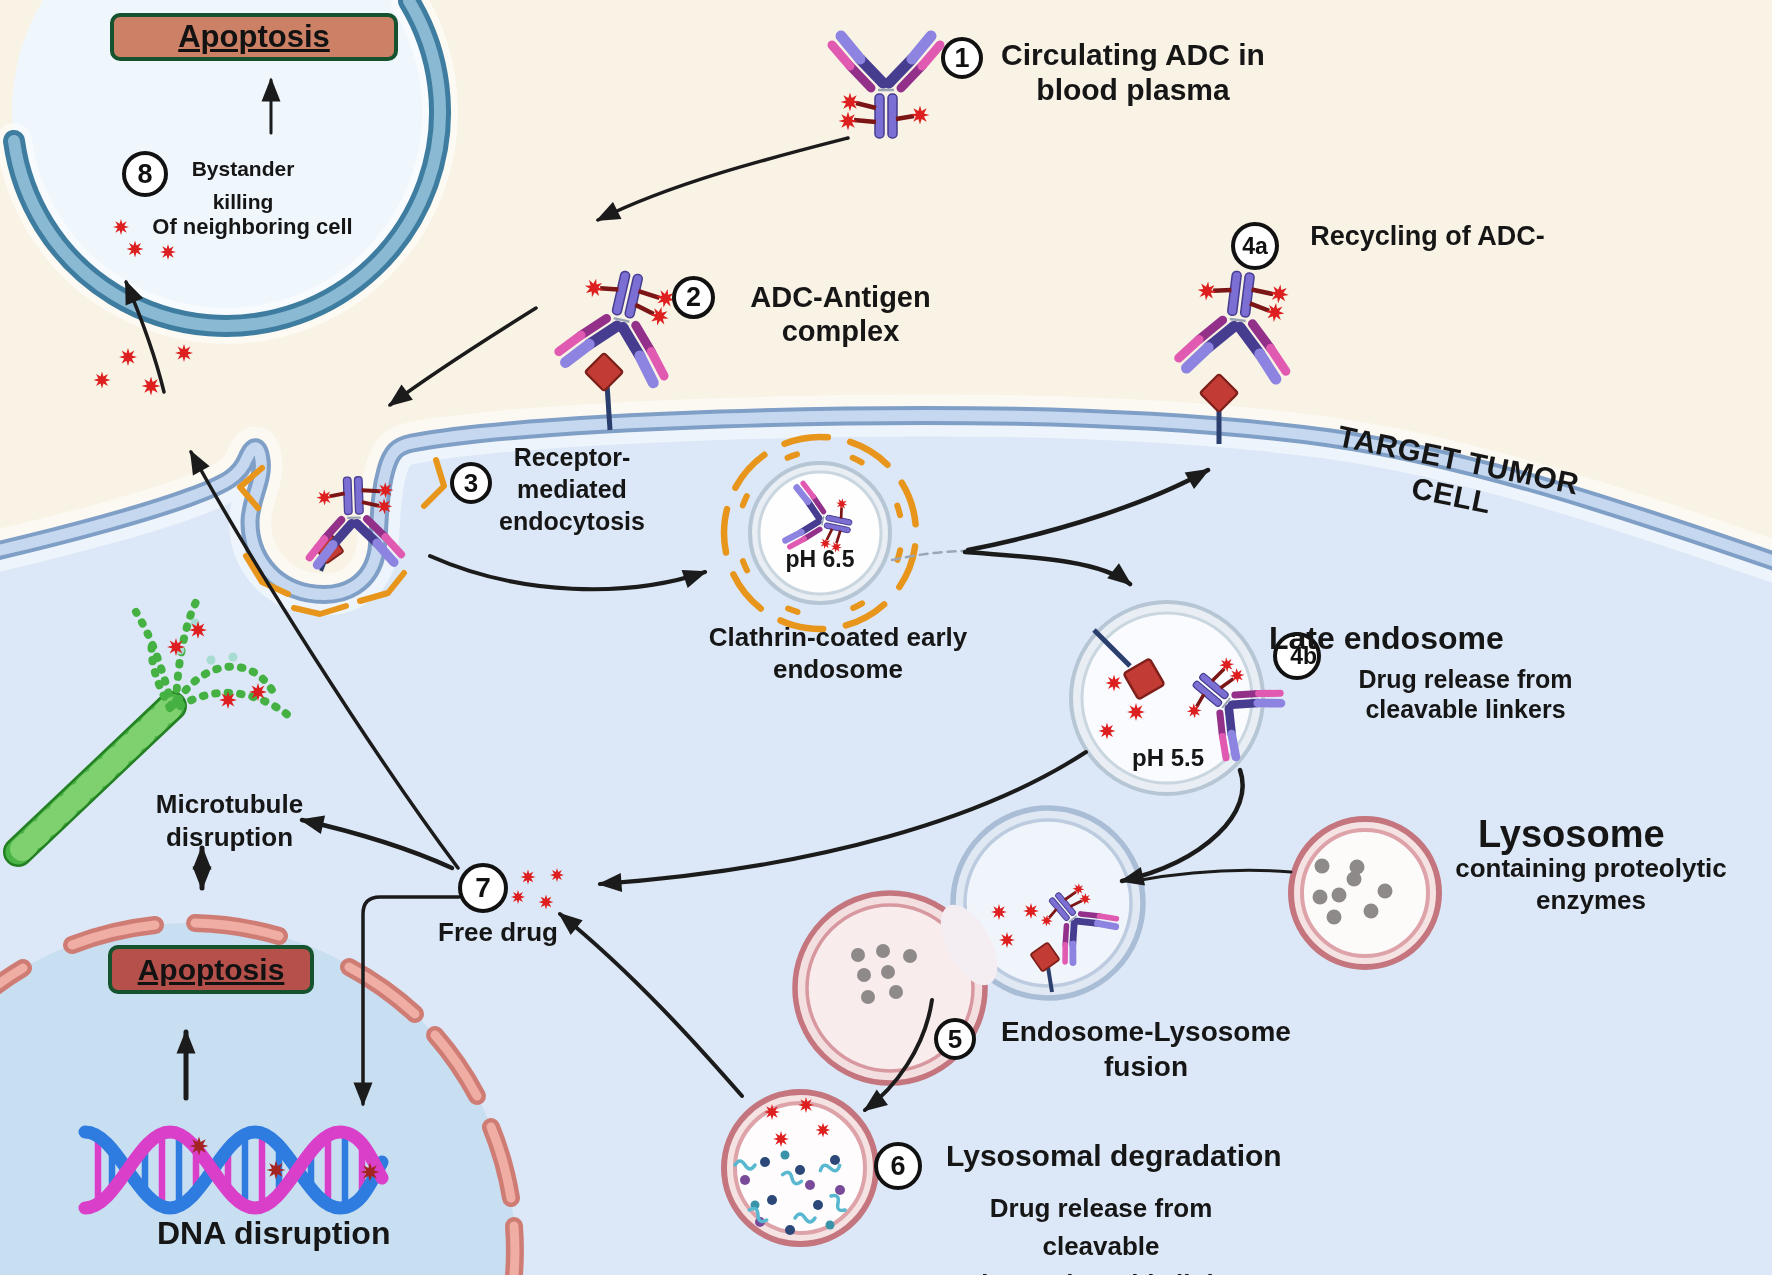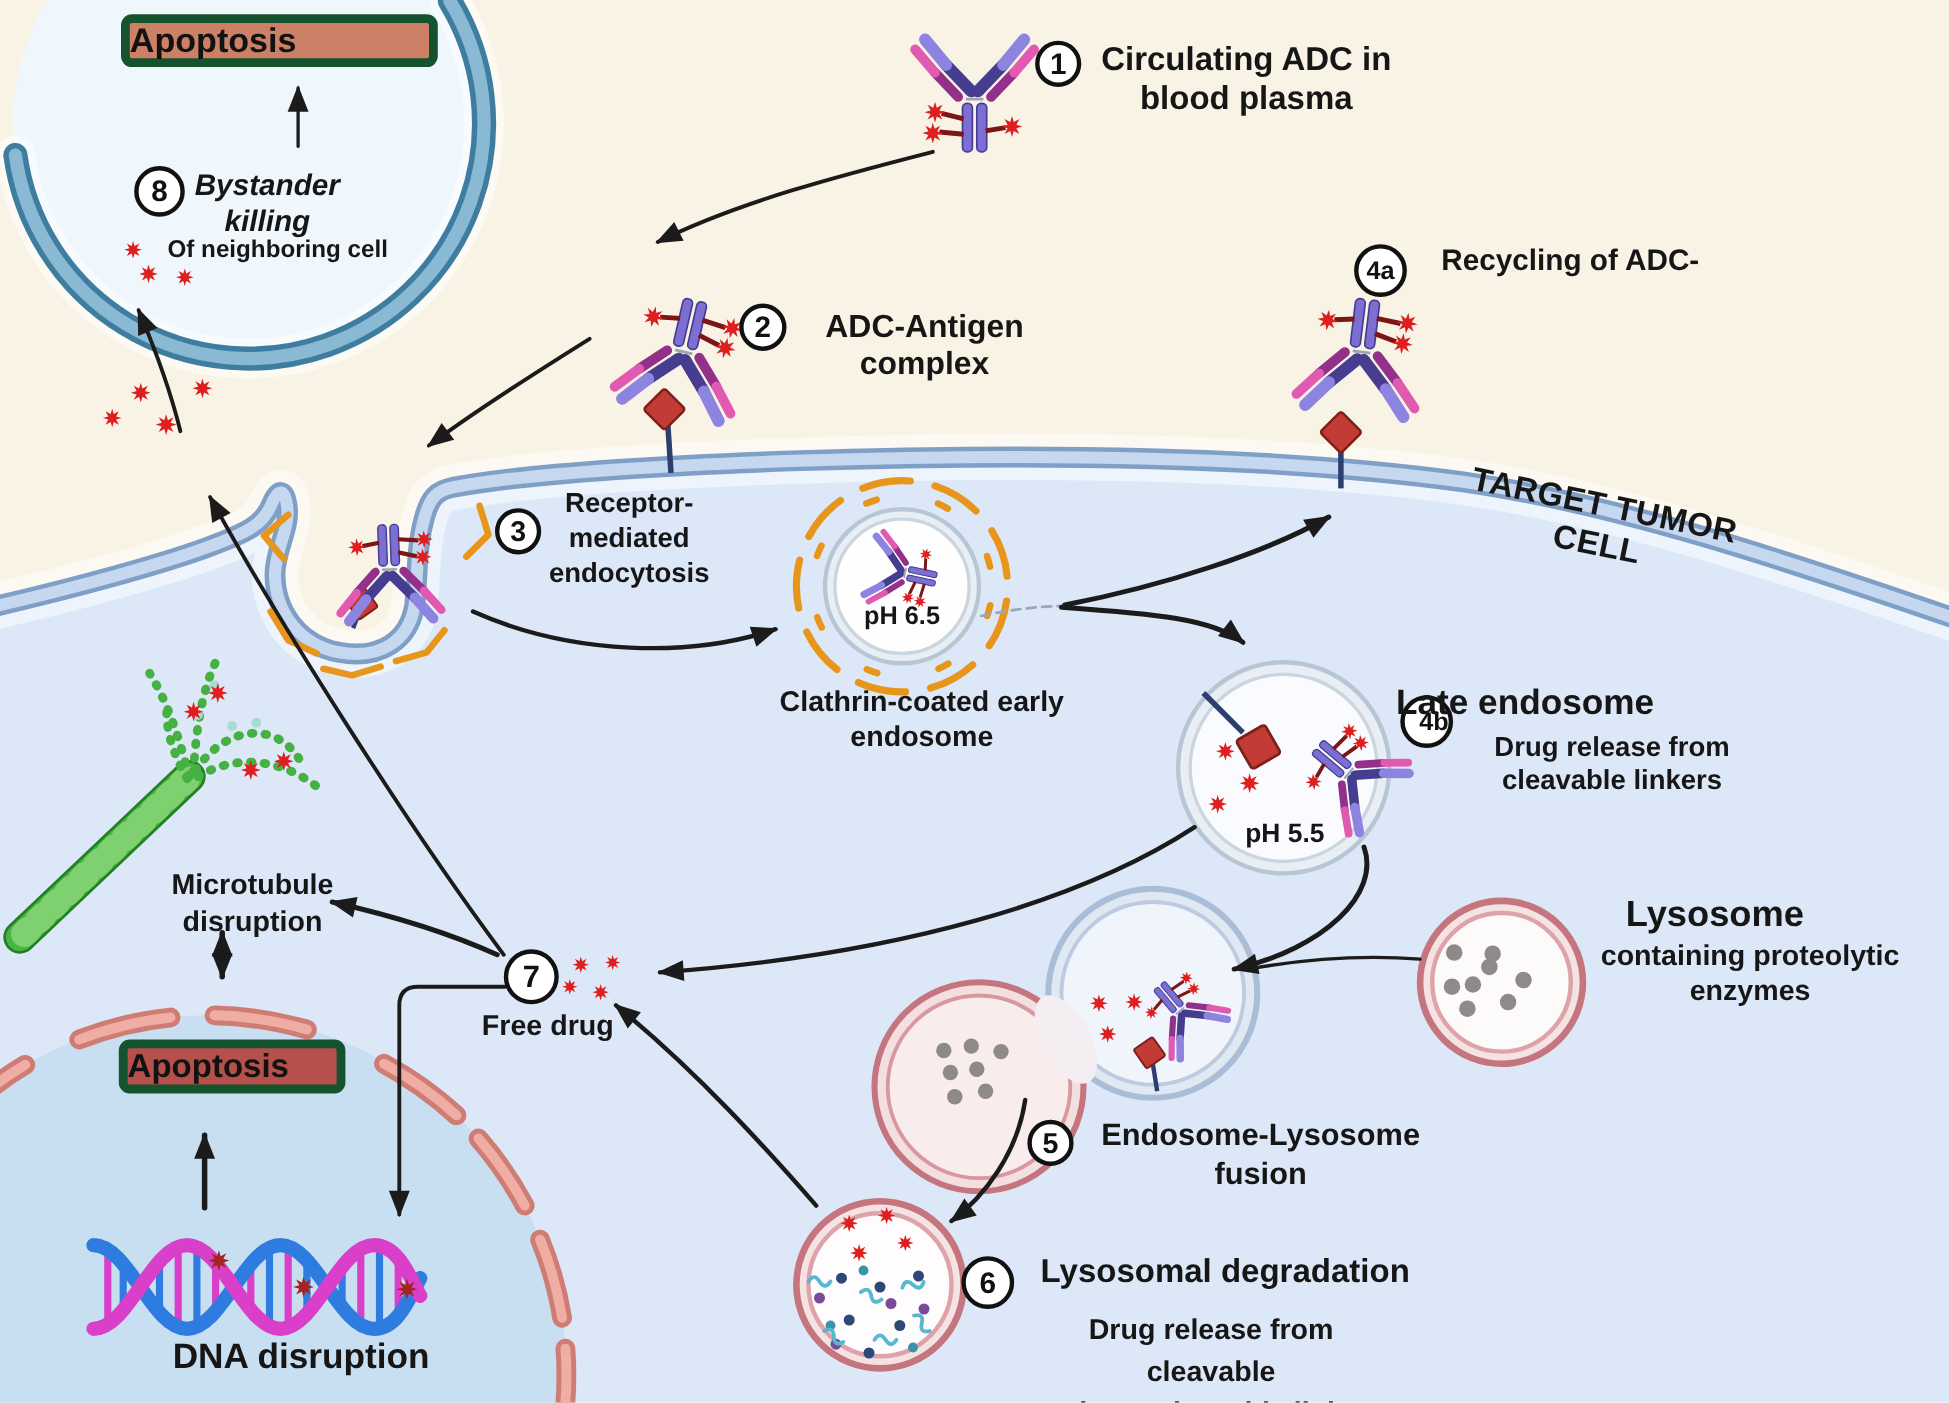--- a/index.html
+++ b/index.html
@@ -4,23 +4,23 @@
 <style>
   html,body { margin:0; padding:0; background:#f8f3e5; }
   .stage { position:relative; width:1772px; height:1275px; overflow:hidden;
            font-family:"Liberation Sans", sans-serif; }
   .stage svg { position:absolute; left:0; top:0; }
   .lbl { position:absolute; color:#161616; font-weight:bold; line-height:1.18; }
   .ctr { text-align:center; }
   .badge { position:absolute; background:#fff; border:4px solid #111; border-radius:50%;
            display:flex; align-items:center; justify-content:center;
            color:#111; font-weight:bold; box-sizing:border-box; }
-  .apobox { position:absolute; border:8px solid #14532d; border-radius:10px;
-            display:flex; align-items:center; 
-            color:#121212; font-weight:bold; box-sizing:border-box; }
+  .apobox { position:absolute; border:4px solid #14532d; border-radius:10px;
+            display:flex; align-items:center; justify-content:center;
+            color:#121212; font-weight:bold; box-sizing:border-box;text-decoration:underline; }
 </style>
 </head>
 <body>
 
 <div class="stage">
 
 <svg width="1772" height="1275" viewBox="0 0 1772 1275">
   <defs>
     <polygon id="star8" points="10,0 4.2,1.7 7.1,7.1 1.7,4.2 0,10 -1.7,4.2 -7.1,7.1 -4.2,1.7 -10,0 -4.2,-1.7 -7.1,-7.1 -1.7,-4.2 0,-10 1.7,-4.2 7.1,-7.1 4.2,-1.7"></polygon>
     <marker id="ah" viewBox="0 0 10 8" markerWidth="26" markerHeight="20" refX="8.6" refY="4" orient="auto" markerUnits="userSpaceOnUse">
@@ -353,42 +353,42 @@
 </div>
 
 <div class="badge" style="left:458px;top:863px;width:50px;height:50px;font-size:28px;">
       <span>7</span>
     </div>
 <div class="lbl" style="left:438px;top:917px;width:160px;font-size:26px;">Free drug</div>
 
 <div class="badge" style="left:122px;top:151px;width:46px;height:46px;font-size:27px;">
       <span>8</span>
     </div>
-<div class="lbl ctr" style="left:168px;top:152px;width:150px;font-size:27px;line-height:33px;font-style:italic;">
+<div class="lbl ctr" style="left:168px;top:152px;width:150px;font-size:21px;line-height:33px;">
   <div>Bystander</div>
       <div>killing</div>
 </div>
 <div class="lbl ctr" style="left:140px;top:214px;width:225px;font-size:22px;">Of neighboring cell</div>
 
 <div class="apobox" style="left:110px;top:13px;width:288px;height:48px;background:#cc8166;font-size:31px;">
   <span>Apoptosis</span>
 </div>
 <div class="apobox" style="left:108px;top:945px;width:206px;height:49px;background:#b5504a;font-size:30px;">
   <span>Apoptosis</span>
 </div>
 
 <div class="lbl ctr" style="left:683px;top:621px;width:310px;font-size:26px;line-height:32px;">
   <div>Clathrin-coated early</div>
       <div>endosome</div>
 </div>
 
 <div class="lbl ctr" style="left:770px;top:546px;width:100px;font-size:23px;">pH 6.5</div>
 <div class="lbl ctr" style="left:1118px;top:744px;width:100px;font-size:24px;">pH 5.5</div>
 
-<div class="lbl" style="left:1478px;top:812px;width:240px;font-size:33px;">Lysosome</div>
+<div class="lbl" style="left:1478px;top:812px;width:240px;font-size:38px;">Lysosome</div>
 <div class="lbl ctr" style="left:1436px;top:852px;width:310px;font-size:26px;line-height:32px;">
   <div>containing proteolytic</div>
       <div>enzymes</div>
 </div>
 
 <div class="lbl ctr" style="left:122px;top:756px;width:215px;font-size:26px;line-height:33px;margin-top:32px;">
   <div>Microtubule</div>
       <div>disruption</div>
 </div>
 

